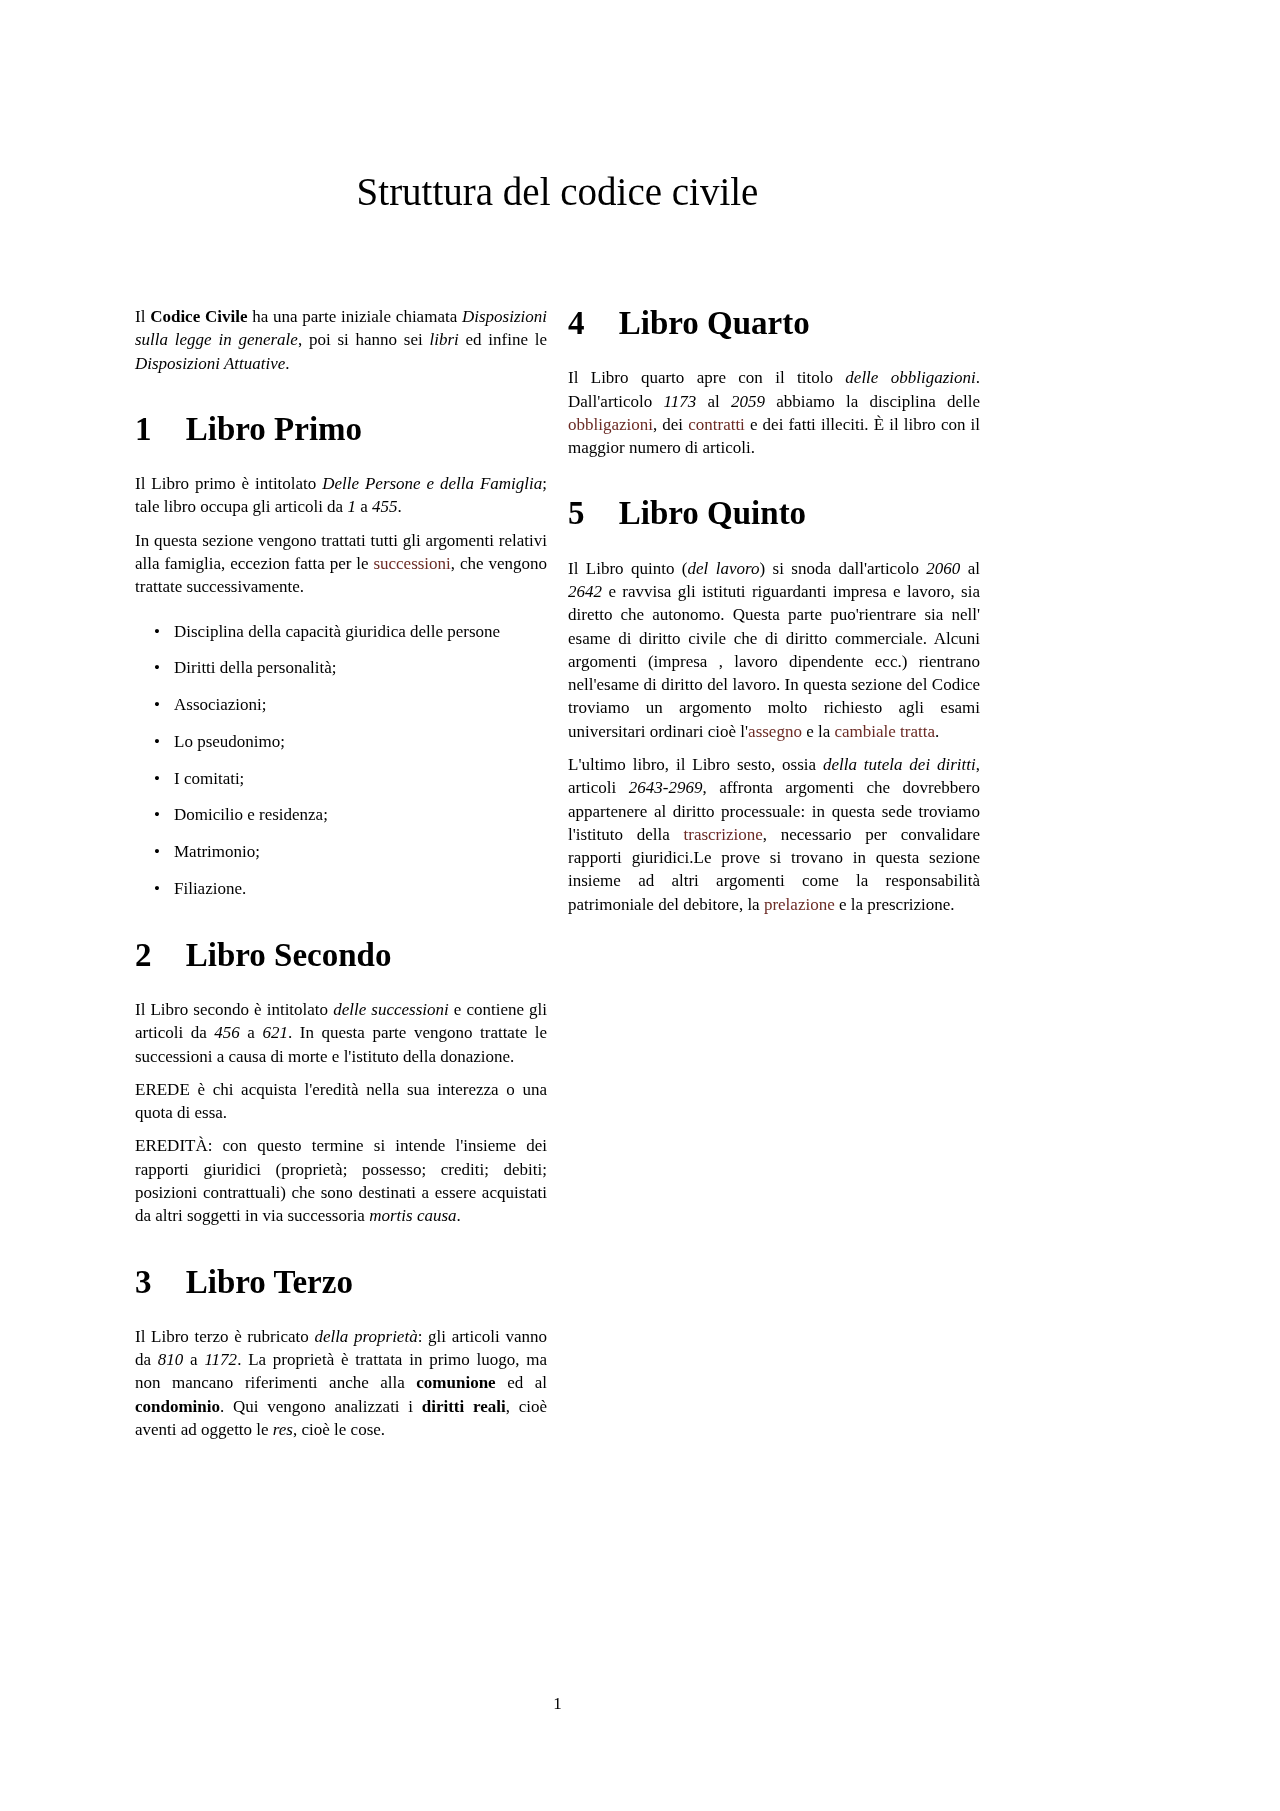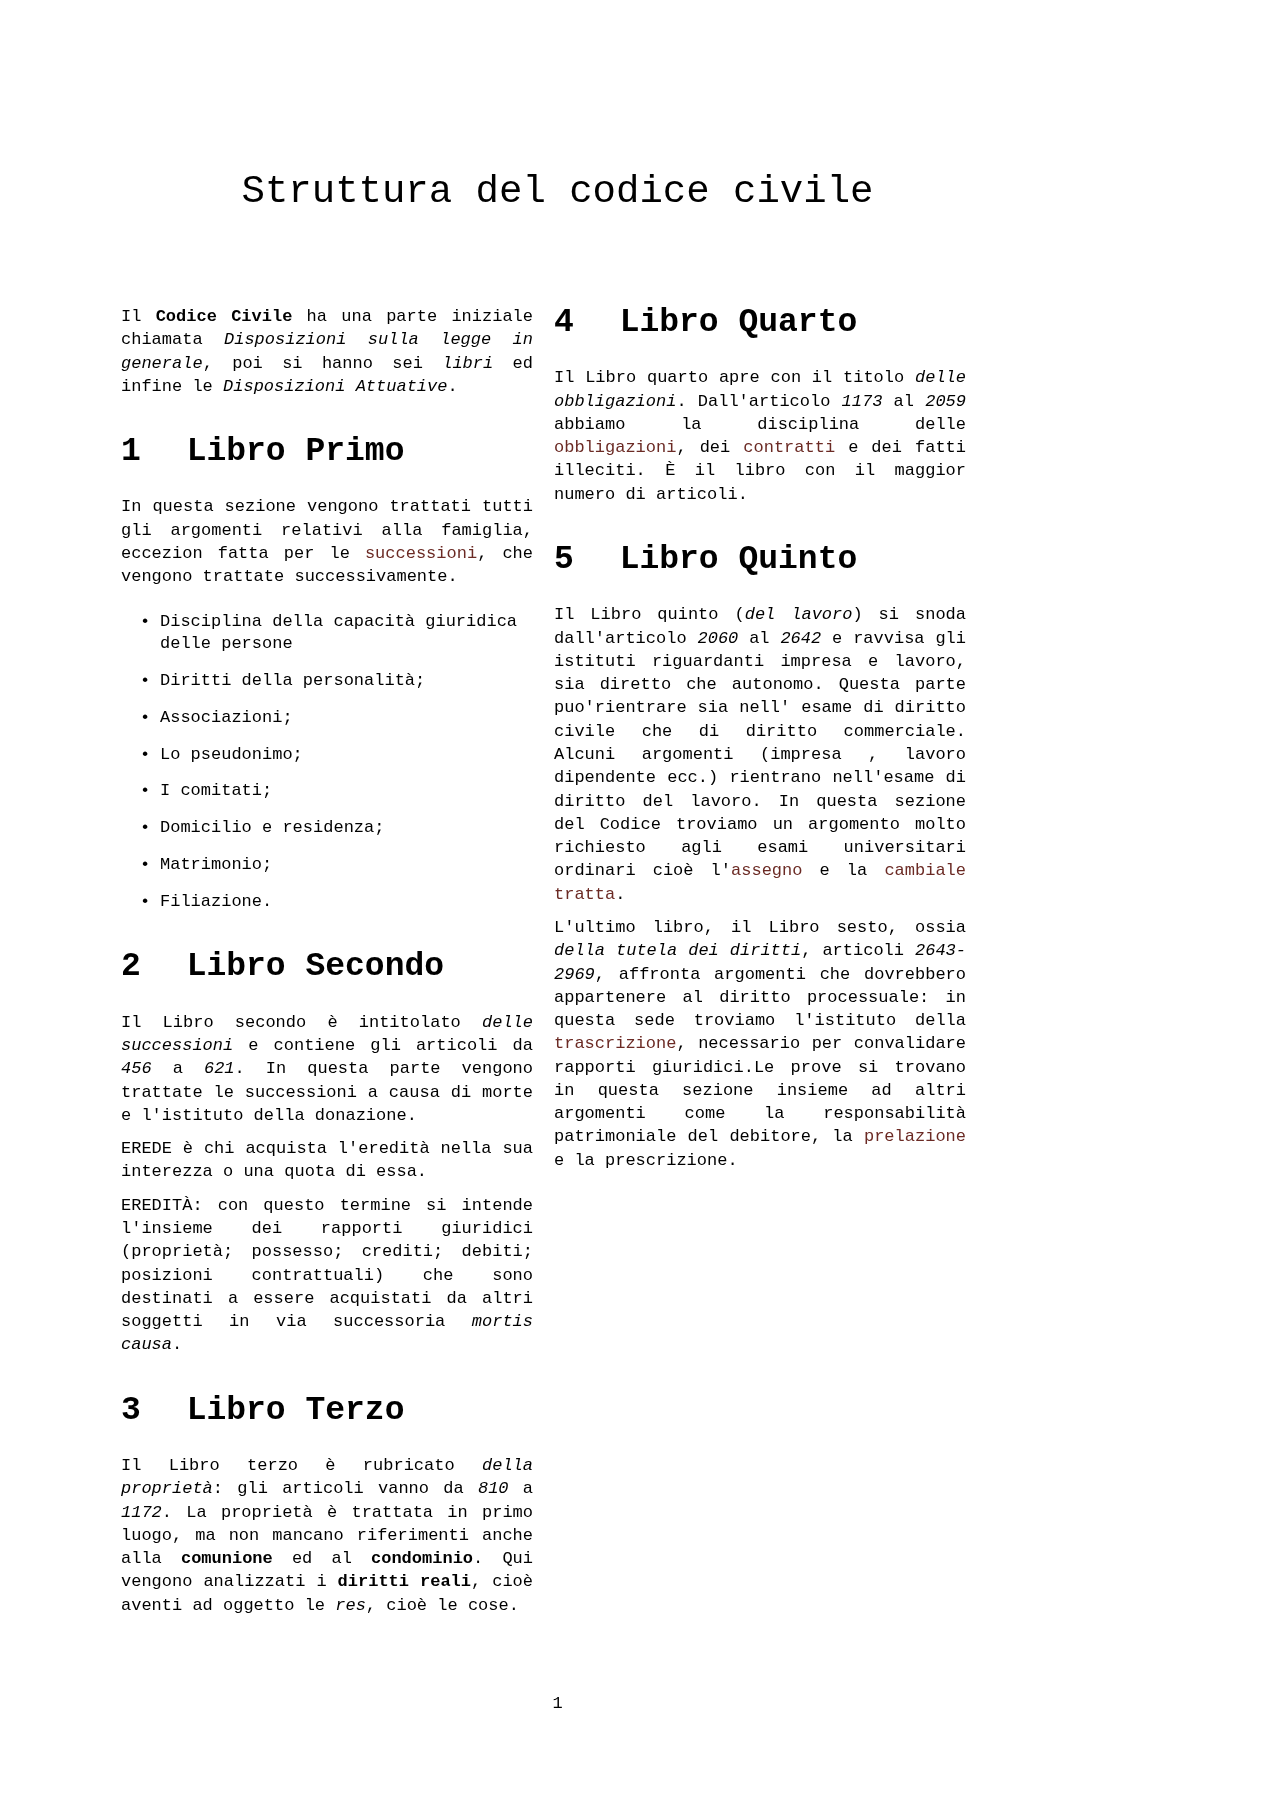--- a/index.html
+++ b/index.html
@@ -2,35 +2,35 @@
 <html lang="it" style="--link-color: #6b2a24;"><head>
 <meta charset="utf-8">
 <style>
   :root{ --link-color:#6b2a24; }
   html,body{ margin:0; padding:0; background:#ffffff; }
   .page{
     position:relative;
     width:1280px; height:1811px;
     background:#ffffff;
     color:#000;
-    font-family:Liberation Mono, monospace;
+    font-family:Liberation Serif, serif;
     overflow:hidden;
   }
   .doc-title{
     position:absolute;
     top:171px; left:135px; width:845px;
     margin:0;
     text-align:center;
     font-size:39px;
     font-weight:400;
     line-height:1.1;
   }
   .columns{
     position:absolute;
-    top:305px; left:121px; width:845px;
+    top:305px; left:135px; width:845px;
     display:flex;
     column-gap:21px;
   }
   .col{ width:412px; }
   .body{
     font-size:17px;
     line-height:1.37;
     text-align:justify;
     margin:0 0 10px 0;
     hyphens:auto;
@@ -80,20 +80,21 @@
   <div class="columns">
 
     <div class="col">
 
       <p class="body"><span>Il </span><span class="seg-b">Codice Civile</span><span> ha una parte iniziale chiamata </span><span class="seg-i">Disposizioni sulla legge in generale</span><span>, poi si hanno sei </span><span class="seg-i">libri</span><span> ed infine le </span><span class="seg-i">Disposizioni Attuative</span><span>.</span></p>
 
       <h2 class="sec">
         <span class="sec-num">1</span>
         <span class="sec-title">Libro Primo</span>
       </h2>
+      <p class="body"><span>Il Libro primo è intitolato </span><span class="seg-i">Delle Persone e della Famiglia</span><span>; tale libro occupa gli articoli da </span><span class="seg-i">1</span><span> a </span><span class="seg-i">455</span><span>.</span></p>
       <p class="body"><span>In questa sezione vengono trattati tutti gli argomenti relativi alla famiglia, eccezion fatta per le </span><span class="seg-a">successioni</span><span>, che vengono trattate successivamente.</span></p>
       <ul class="bullets">
           <li>Disciplina della capacità giuridica delle persone</li>
           <li>Diritti della personalità;</li>
           <li>Associazioni;</li>
           <li>Lo pseudonimo;</li>
           <li>I comitati;</li>
           <li>Domicilio e residenza;</li>
           <li>Matrimonio;</li>
           <li>Filiazione.</li>

